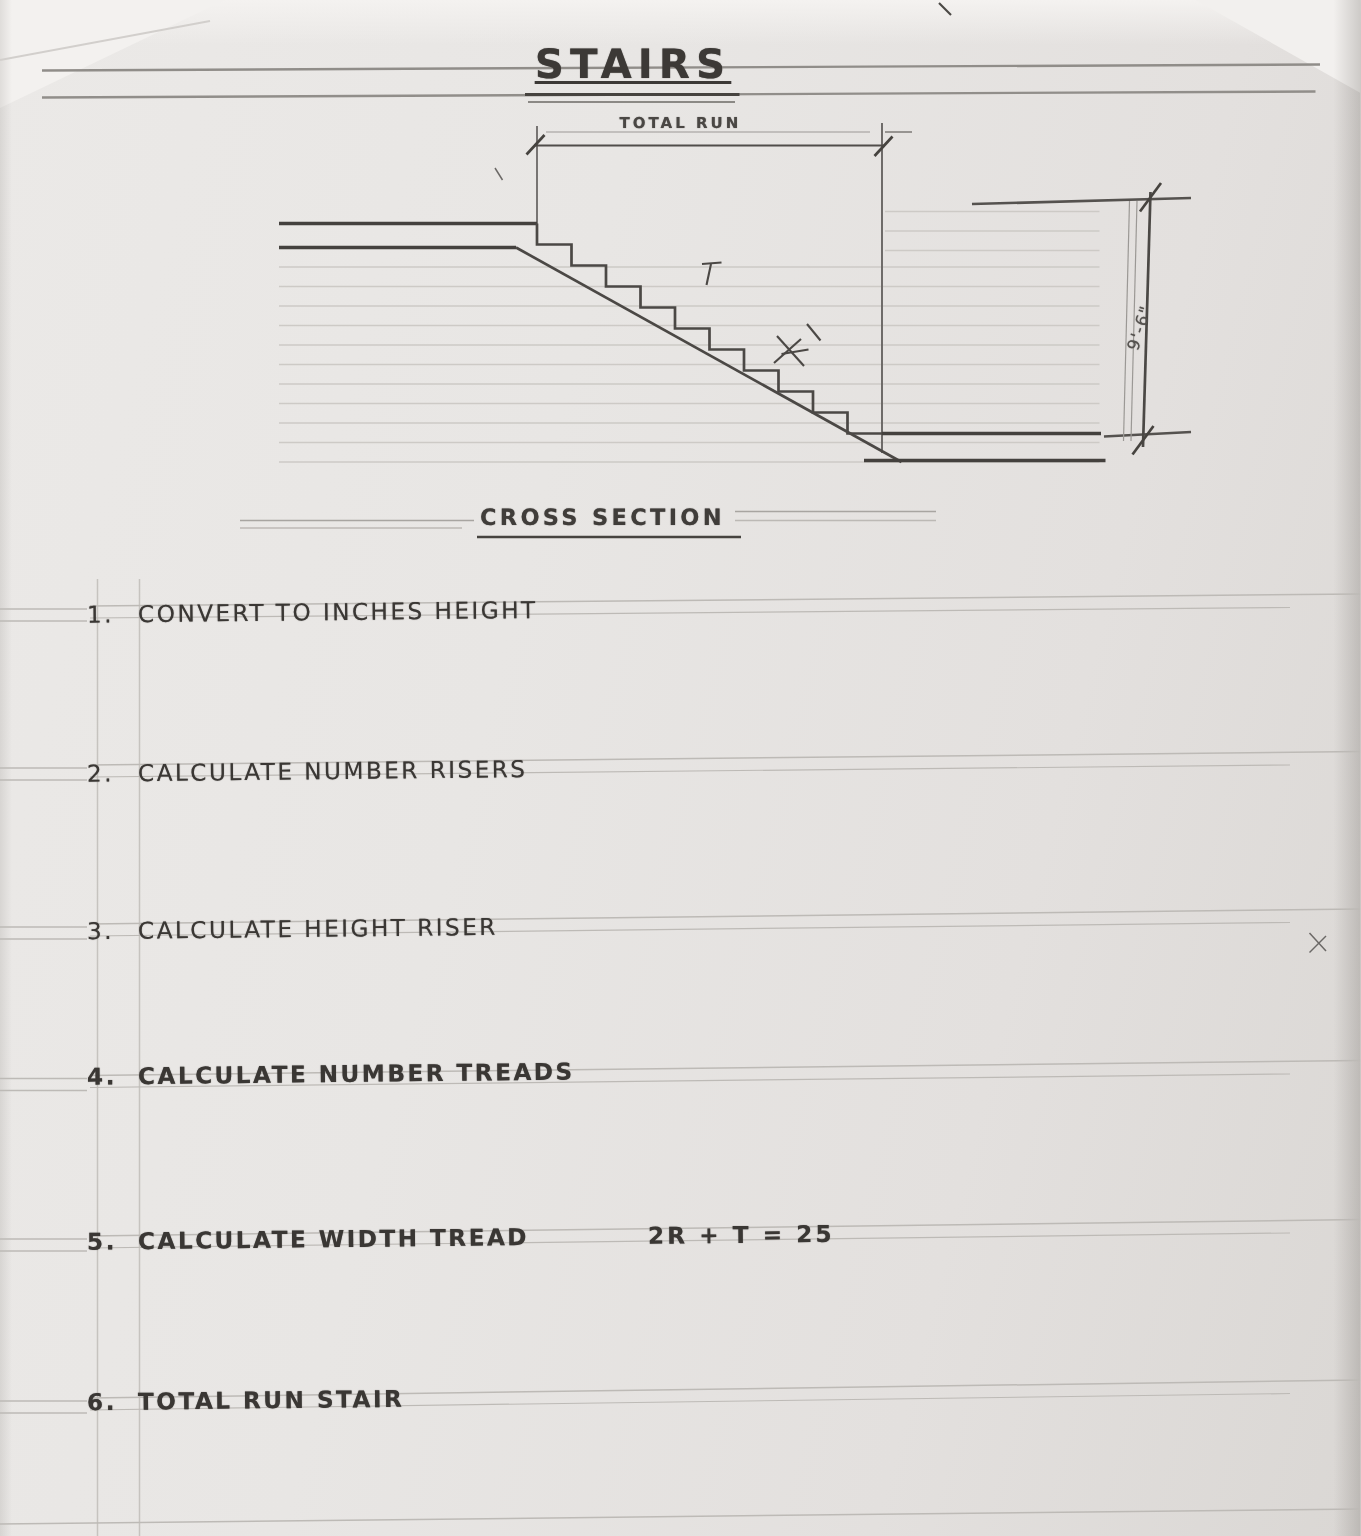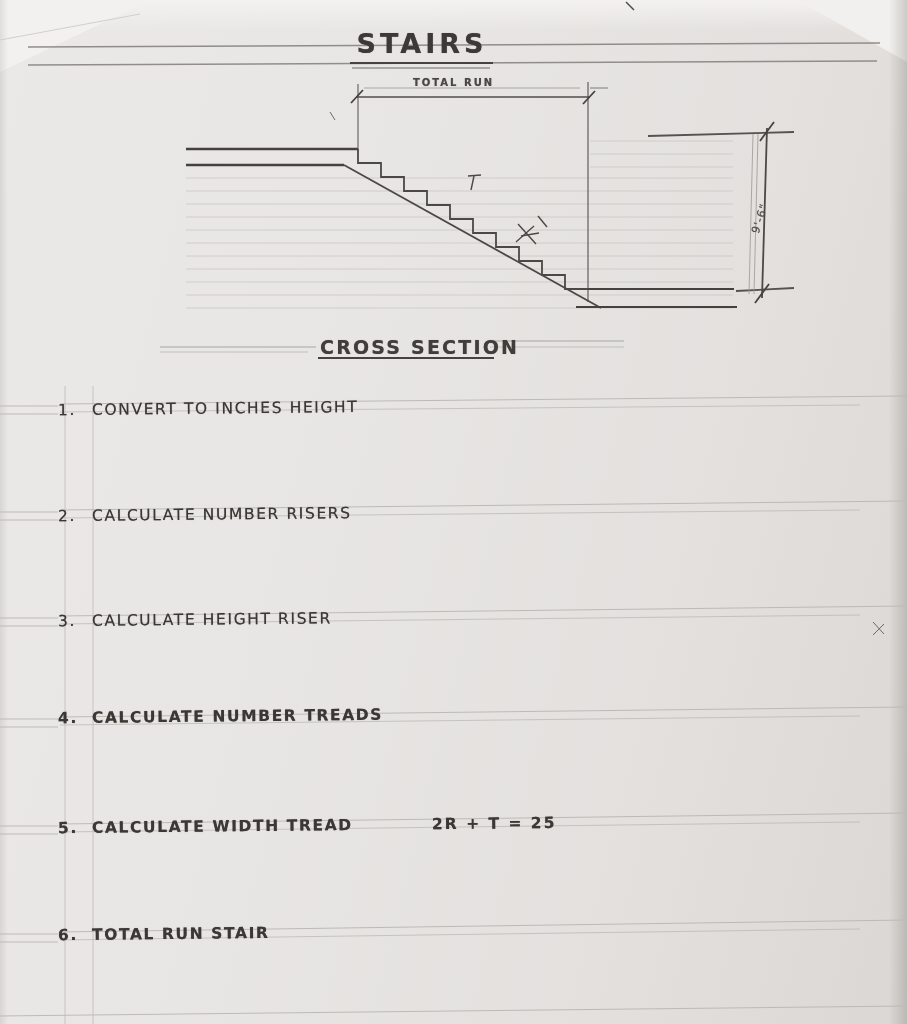--- a/index.html
+++ b/index.html
@@ -15,25 +15,25 @@
   .corner-tr{position:absolute;top:0;right:0;width:110px;height:62px;
     background:#f2f0ee;clip-path:polygon(0 0,100% 0,100% 100%);}
   .right-edge{position:absolute;top:0;right:0;width:18px;height:100%;
     background:linear-gradient(to right,rgba(110,105,100,0),rgba(110,105,100,0.28));}
   .left-edge{position:absolute;top:0;left:0;width:8px;height:100%;
     background:linear-gradient(to right,rgba(110,105,100,0.15),rgba(110,105,100,0));}
   svg.linework{position:absolute;top:0;left:0;}
   .hand{position:absolute;color:#3a3734;letter-spacing:1.6px;white-space:nowrap;
     text-shadow:0 0 0.7px rgba(58,55,52,0.65);}
   .title{left:348px;top:28px;width:148px;text-align:center;
-    font-size:27px;font-weight:bold;letter-spacing:4px;color:#3c3936;}
+    font-size:27px;font-weight:bold;letter-spacing:4px;color:#3c3936;text-decoration:underline;}
   .total-run{left:413px;top:77px;font-size:10px;font-weight:bold;letter-spacing:2px;color:#4a4744;}
   .rise-label{left:728px;top:212px;width:64px;text-align:center;font-size:11px;
     color:#55524f;transform:rotate(-72deg);letter-spacing:1px;}
-  .caption{left:320px;top:336px;font-size:19px;font-weight:bold;letter-spacing:2.2px;color:#403d3a;}
+  .caption{left:320px;top:336px;font-size:15px;font-weight:bold;letter-spacing:2.2px;color:#403d3a;}
   .row{position:absolute;left:0;width:907px;height:24px;font-size:15.5px;transform:rotate(-0.6deg);}
   .row .num{position:absolute;left:58px;}
   .row .txt{position:absolute;left:92px;}
   .row .formula{position:absolute;left:432px;letter-spacing:2px;}
   .r1,.r2,.r3{color:#3d3a37;}
   .r4,.r5,.r6{color:#2f2c29;font-weight:bold;}
 </style>
 </head>
 <body>
 

